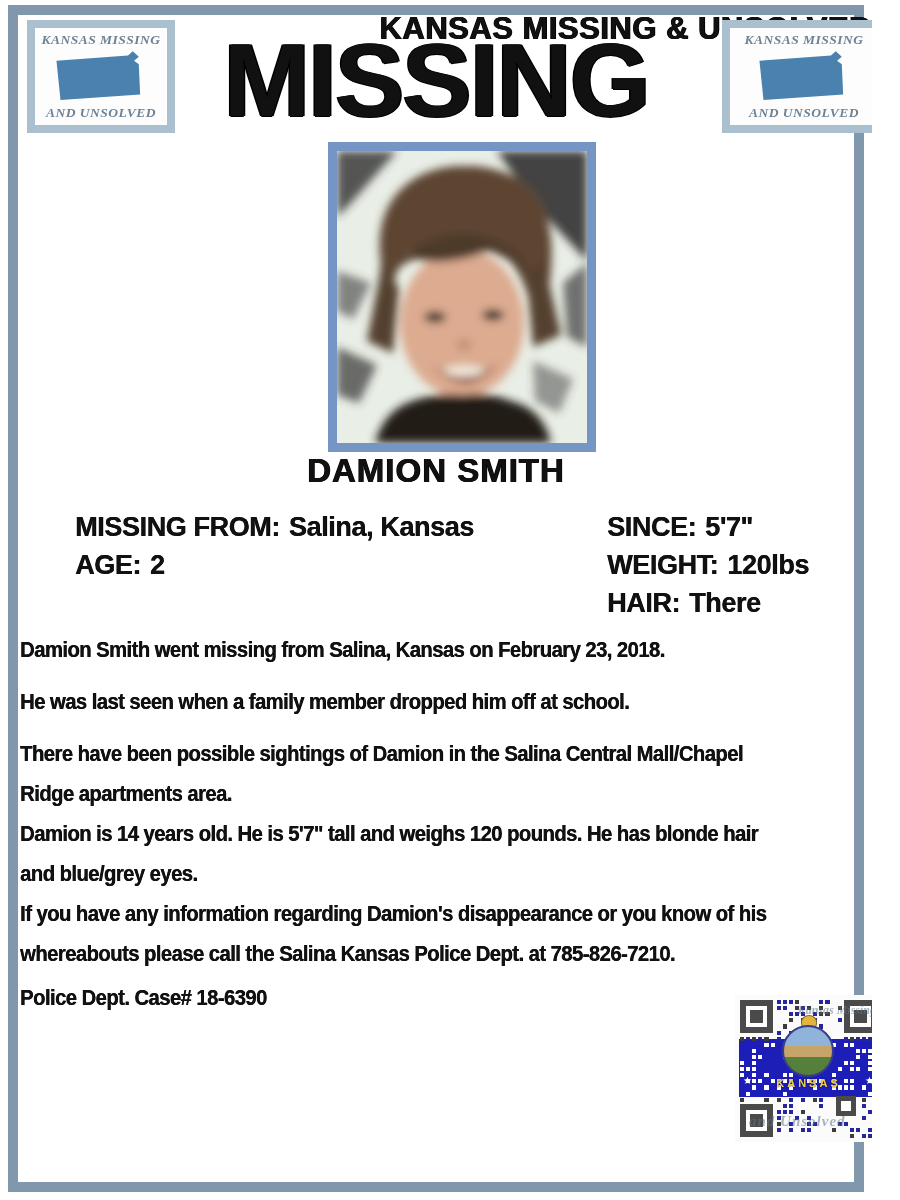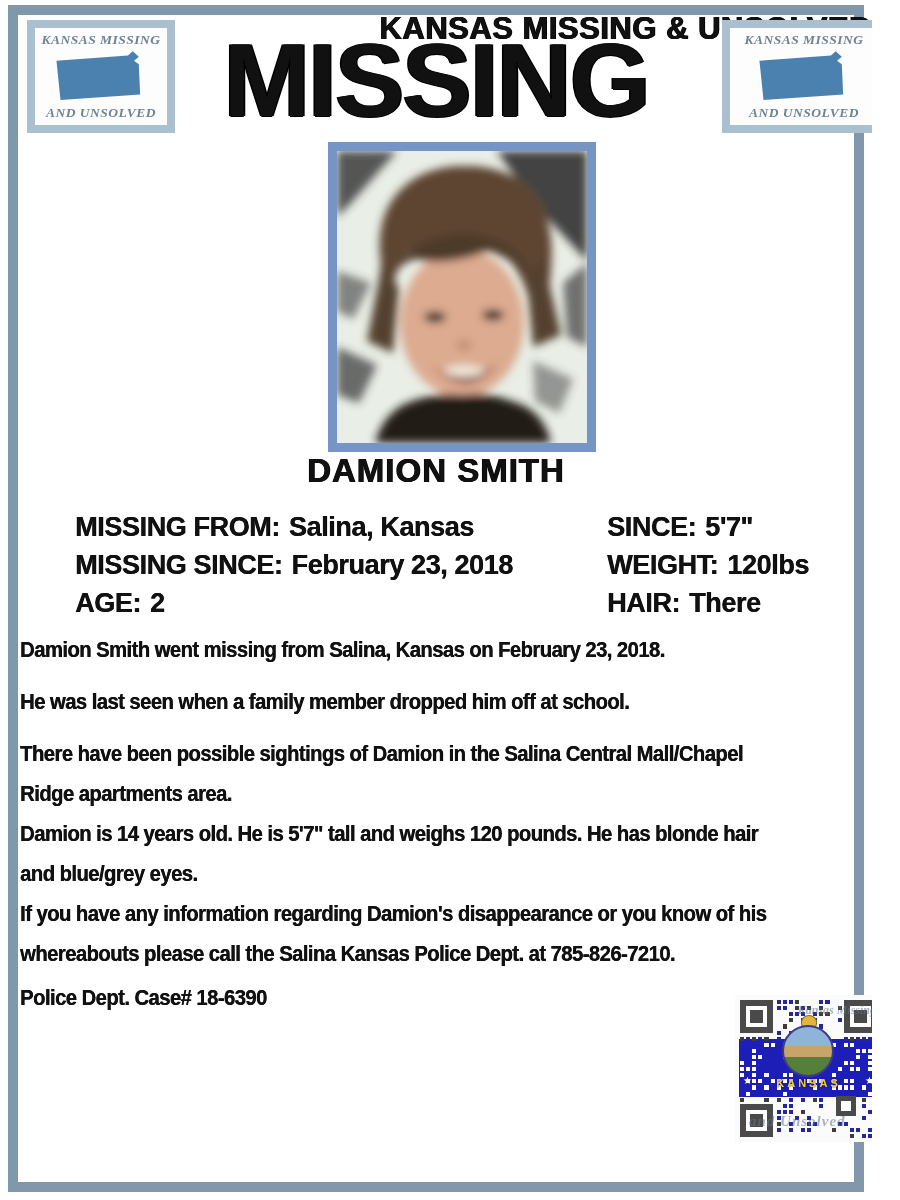--- a/index.html
+++ b/index.html
@@ -166,23 +166,20 @@
         <path d="M38,292 Q48,256 82,248 Q104,242 126,244 Q152,241 174,250 Q206,258 214,292 Z" fill="#241a14"></path>
       </g>
     </svg>
   </div>
 
   <div class="subject-name">DAMION SMITH</div>
 
   <div class="details-col left">
     <div>
       <span class="detail-label">MISSING FROM:</span><span>Salina, Kansas</span>
-    </div>
-    <div>
-      <span class="detail-label">MISSING SINCE:</span><span>February 23, 2018</span>
     </div>
     <div>
       <span class="detail-label">AGE:</span><span>2</span>
     </div>
   </div>
 
   <div class="details-col right">
     <div>
       <span class="detail-label">SINCE:</span><span>5'7"</span>
     </div>

